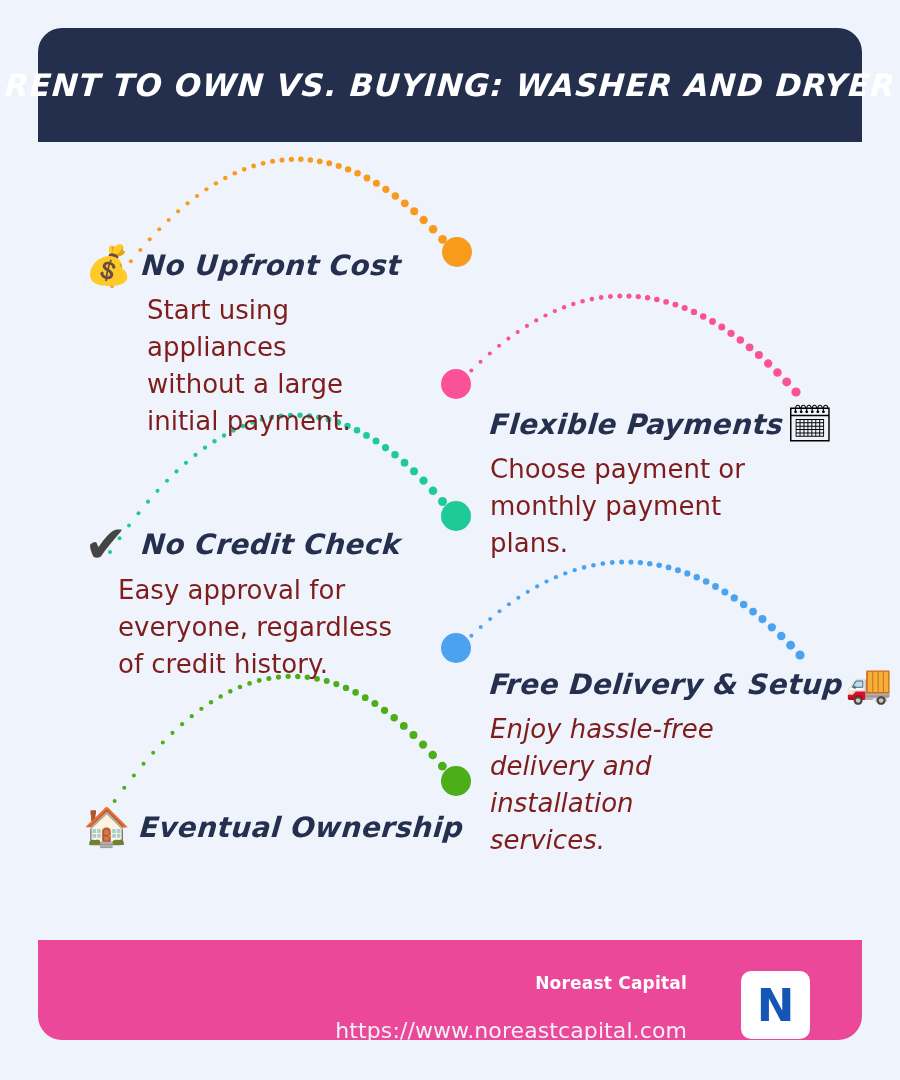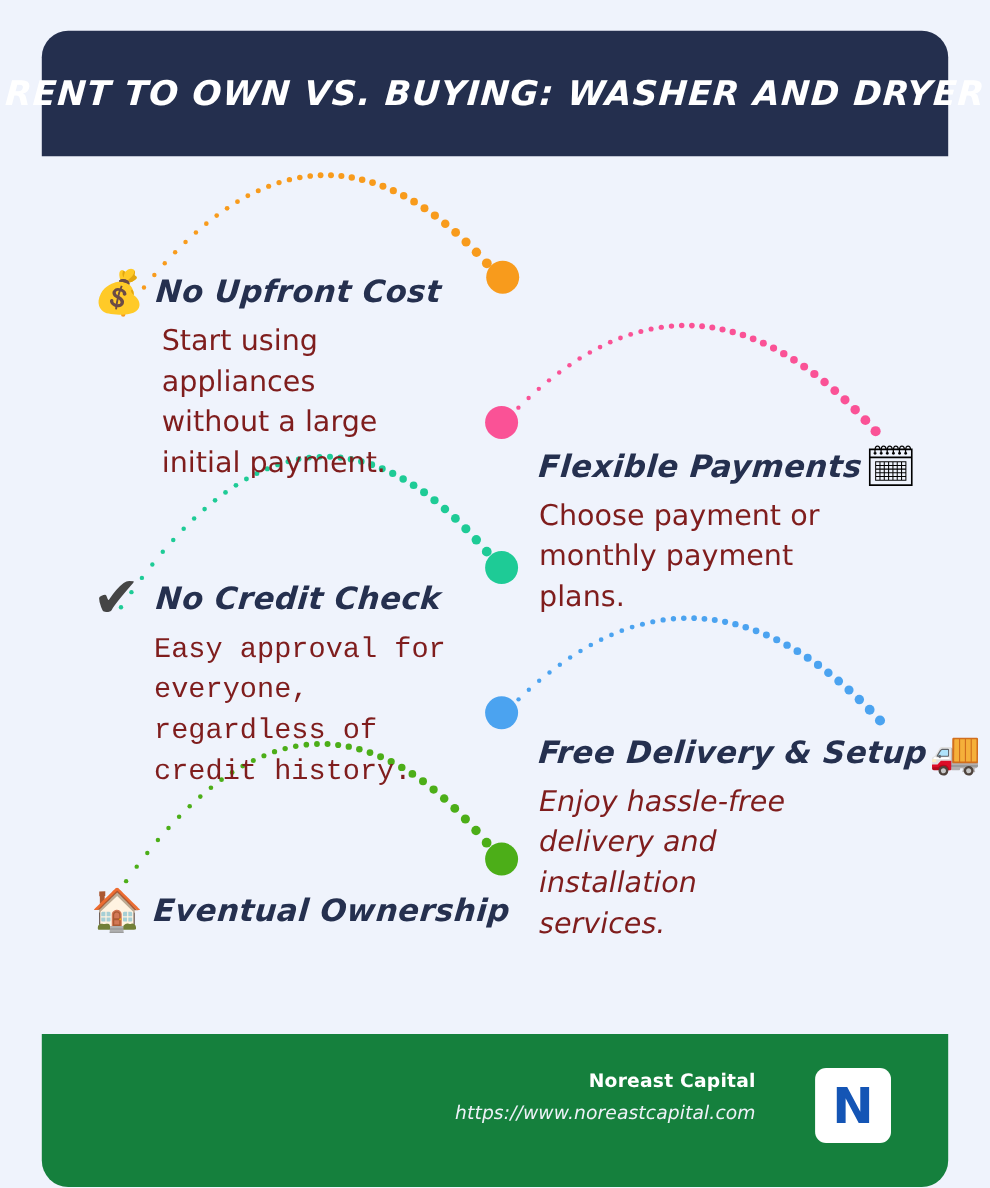--- a/index.html
+++ b/index.html
@@ -104,42 +104,41 @@
   
   .item.left .item-desc { margin-left: 62px; }
   .item.left.check-item .item-desc { margin-left: 62px; }
 
   
   .footer-bar {
     position: absolute;
     left: 38px;
     top: 940px;
     width: 824px;
-    height: 139px;
-    background: #15803d;
+    height: 100px;
+    background: #ec4899;
     border-radius: 0 0 24px 24px;
   }
   .footer-text {
     position: absolute;
     right: 175px;
     top: 33px;
     text-align: right;
   }
   .footer-brand {
     color: #ffffff;
     font-size: 17px;
     font-weight: bold;
     letter-spacing: 0.2px;
   }
   .footer-url {
     color: #eef1f8;
-    font-size: 17px;
-    margin-top: 9px;
+    font-size: 22px;
+    margin-top: 25px;
     letter-spacing: 0.1px;
-    font-style: italic;
   }
   .footer-logo {
     position: absolute;
     right: 52px;
     top: 31px;
     width: 69px;
     height: 68px;
     background: #ffffff;
     border-radius: 10px;
     display: flex;
@@ -379,21 +378,21 @@
       <span class="item-emoji trail">🗓</span>
     </div>
     <div class="item-desc" style="width:268px;">Choose payment or monthly payment plans.</div>
   </div>
 
   <div class="item left check-item" style="left:84px; top:518px;">
     <div class="item-head">
       <span class="item-emoji check">✔</span>
       <span class="item-title">No Credit Check</span>
     </div>
-    <div class="item-desc" style="width:278px; margin-left:56px; margin-top:2px;font-family:Liberation Mono, monospace;">Easy approval for everyone, regardless of credit history.</div>
+    <div class="item-desc" style="width:278px; margin-left:34px; margin-top:2px;">Easy approval for everyone, regardless of credit history.</div>
   </div>
 
   <div class="item right" style="left:490px; top:665px;">
     <div class="item-head">
       <span class="item-title">Free Delivery &amp; Setup</span>
       <span class="item-emoji trail">🚚</span>
     </div>
     <div class="item-desc" style="width:260px;font-style:italic;">Enjoy hassle-free delivery and installation services.</div>
   </div>
 

